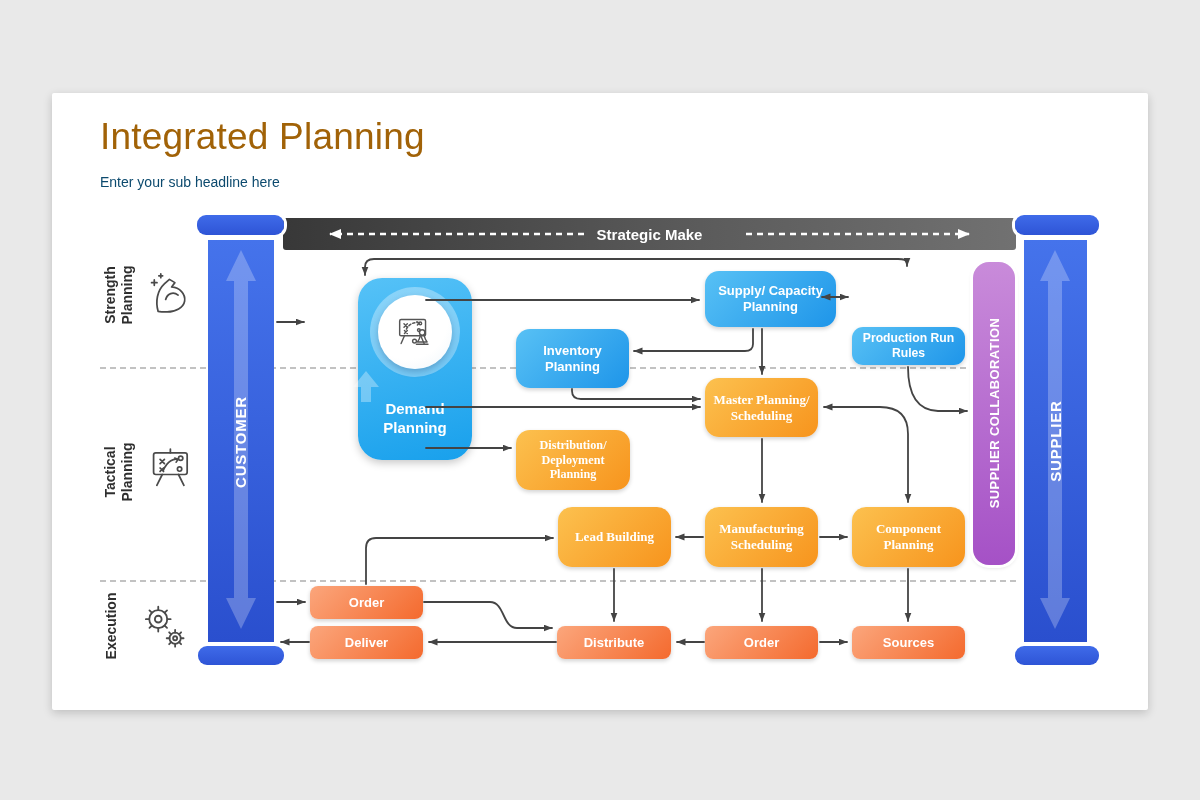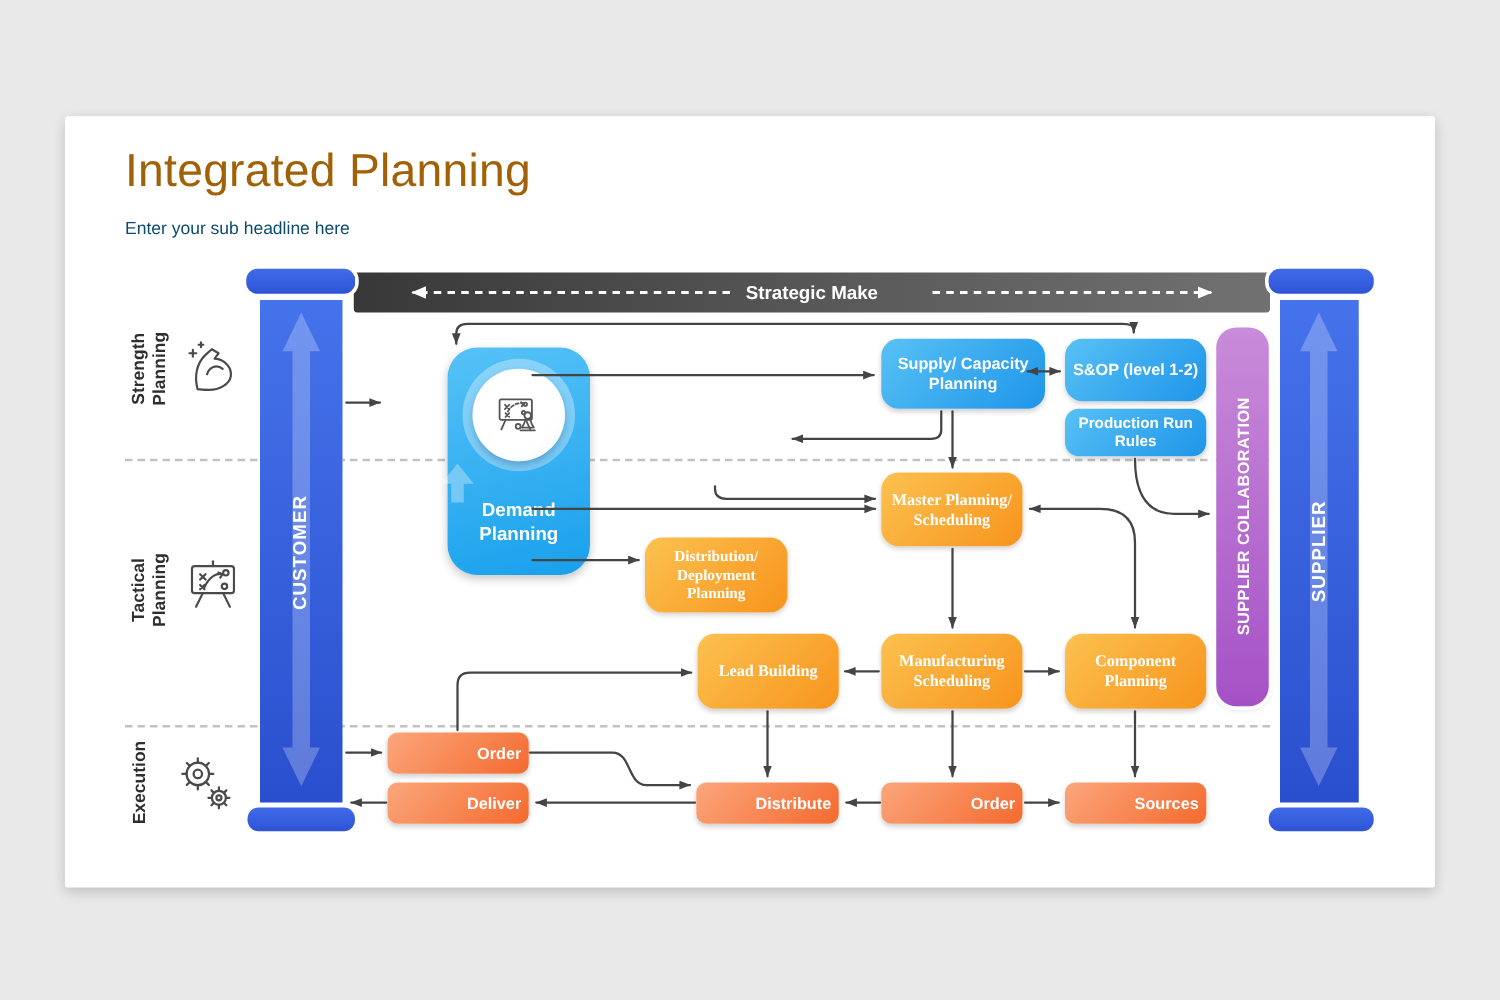--- a/index.html
+++ b/index.html
@@ -11,21 +11,21 @@
   #title{position:absolute;left:100px;top:116px;font-size:37px;font-weight:500;color:#a16207;letter-spacing:0.2px;}
   #subtitle{position:absolute;left:100px;top:174px;font-size:14px;color:#0c4a6e;}
   
   .divider{position:absolute;left:100px;width:916px;height:0;border-top:2px dashed #c2c2c2;z-index:1;}
   
   .node{position:absolute;display:flex;align-items:center;justify-content:center;text-align:center;
         color:#fff;font-weight:bold;border-radius:14px;box-sizing:border-box;padding:2px 6px;
         box-shadow:0 2px 4px rgba(0,0,0,0.18);z-index:3;line-height:1.22;}
   .blue{background:linear-gradient(135deg,#58c1f5 0%,#1e95e9 100%);}
   .orange{background:linear-gradient(135deg,#fcc14f 0%,#f7941d 100%);font-family:Liberation Serif, serif;}
-  .red{background:linear-gradient(135deg,#fba67c 0%,#f46a2e 100%);border-radius:8px;justify-content:flex-end;}
+  .red{background:linear-gradient(135deg,#fba67c 0%,#f46a2e 100%);border-radius:8px;}
   .f13{font-size:13px;} .f12{font-size:12.2px;}
   
   #demand{position:absolute;left:310px;top:278px;width:114px;height:182px;border-radius:24px;
           background:linear-gradient(165deg,#56c2f7 0%,#18a0ec 100%);
           box-shadow:0 3px 8px rgba(0,0,0,0.22);z-index:3;margin-left:48px;}
   #demand-ring{position:absolute;left:12px;top:9px;width:90px;height:90px;border-radius:50%;
           background:rgba(255,255,255,0.33);}
   #demand-circle{position:absolute;left:20px;top:17px;width:74px;height:74px;border-radius:50%;
           background:radial-gradient(circle at 40% 32%,#ffffff 60%,#eef5fa 100%);
           box-shadow:0 3px 6px rgba(0,40,90,0.25);display:flex;align-items:center;justify-content:center;}
@@ -144,25 +144,25 @@
         <path d="M28.5,14.7 l-2.6,-1.4 m2.6,1.4 l-2,2"></path>
         <circle cx="31.5" cy="24.5" r="2.8"></circle>
         <path d="M29.8,27 c-0.8,3.5 -1.6,5.5 -3.2,7.5 h10 c-1.6,-2 -2.4,-4 -3.2,-7.5"></path>
         <path d="M25.5,36.8 h12"></path>
         <circle cx="23.5" cy="33.5" r="2"></circle>
       </svg>
     </div>
     <div id="demand-label">Demand Planning</div>
   </div>
 
+  <div class="node blue f13" style="left:516px;top:329px;width:113px;height:59px">
+      <span>Inventory Planning</span>
+    </div>
   <div class="node blue f13" style="left:705px;top:271px;width:131px;height:56px">
       <span>Supply/ Capacity Planning</span>
-    </div>
-  <div class="node blue f13" style="left:852px;top:271px;width:113px;height:50px">
-      <span>S&amp;OP (level 1-2)</span>
     </div>
   <div class="node blue f12" style="left:852px;top:327px;width:113px;height:38px;border-radius:11px">
       <span>Production Run Rules</span>
     </div>
 
   <div class="node orange f13" style="left:705px;top:378px;width:113px;height:59px">
       <span>Master Planning/ Scheduling</span>
     </div>
   <div class="node orange f12" style="left:516px;top:430px;width:114px;height:60px">
       <span>Distribution/ Deployment Planning</span>

